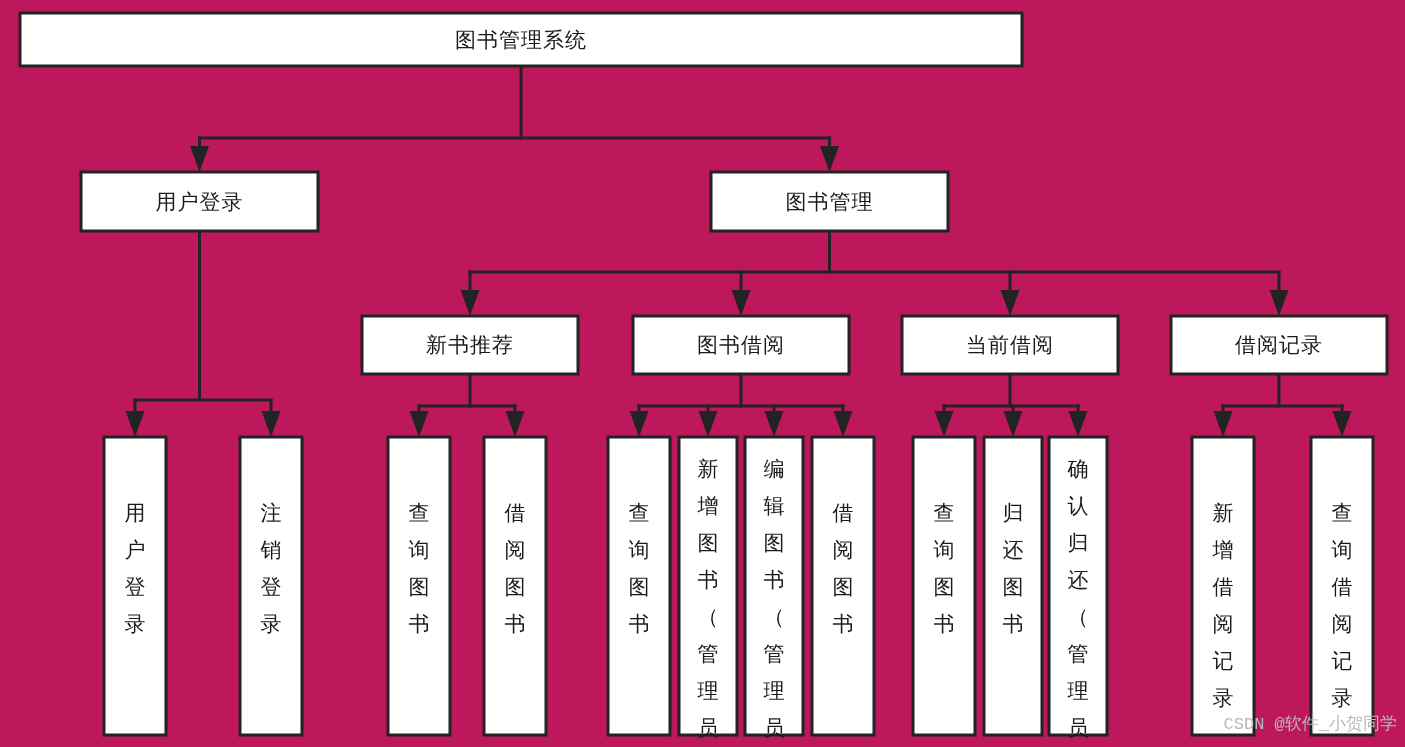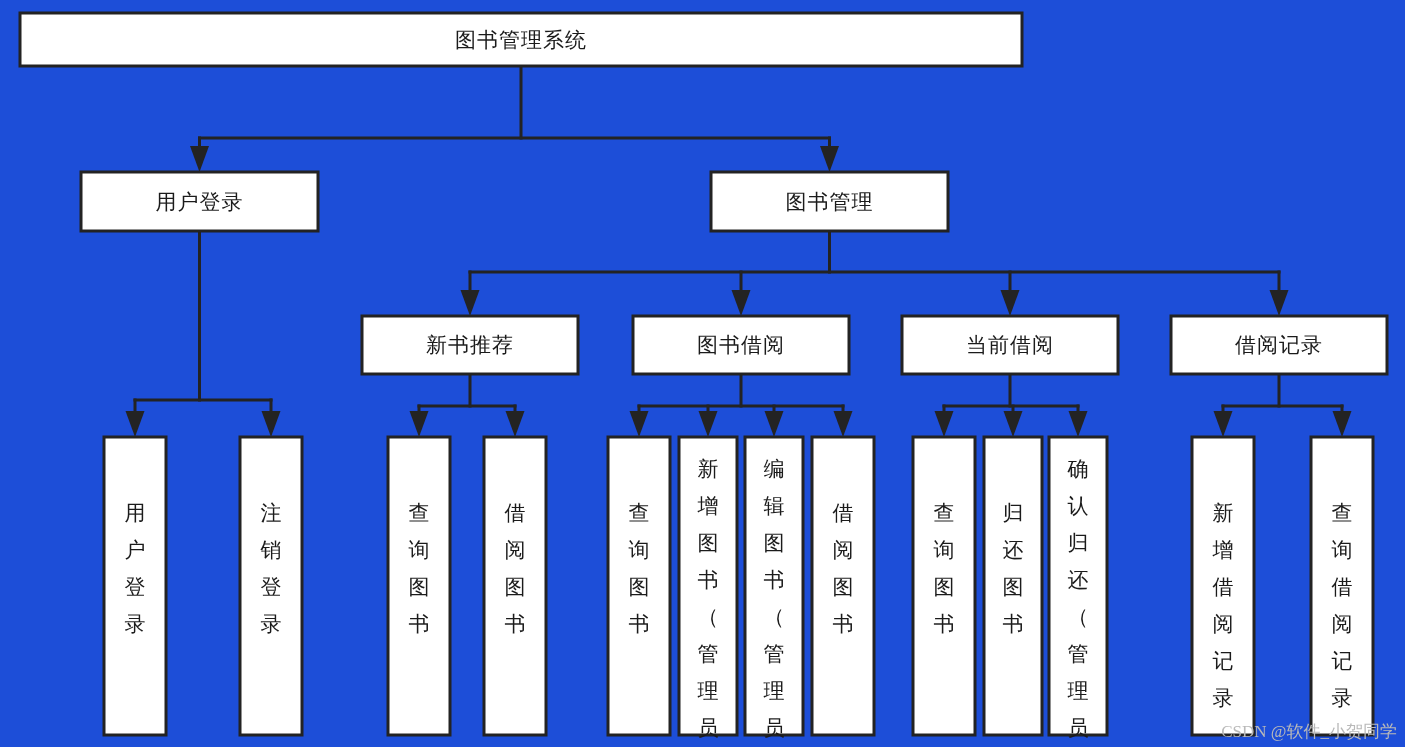--- a/index.html
+++ b/index.html
@@ -11,21 +11,21 @@
   body {
     width: 1405px;
     height: 747px;
     overflow: hidden;
     font-family: "DejaVu Sans", "Liberation Sans", sans-serif;
   }
   #diagram-root {
     position: relative;
     width: 1405px;
     height: 747px;
-    background: #1d4ed8;
+    background: #be185d;
   }
   svg.diagram-canvas {
     position: absolute;
     left: 0;
     top: 0;
     width: 1405px;
     height: 747px;
     display: block;
   }
   .node-box {
@@ -49,22 +49,22 @@
     font-size: 21px;
     text-anchor: middle;
     dominant-baseline: middle;
   }
   .node-label.vertical-label {
     font-size: 21px;
   }
   .watermark-text {
     position: absolute;
     right: 8px;
-    bottom: 4px;
-    font-family: Liberation Serif, serif;
+    bottom: 12px;
+    font-family: Liberation Mono, monospace;
     font-size: 17px;
     color: #b9b9b9;
     white-space: nowrap;
     user-select: none;
   }
 </style>
 </head>
 <body>
 
 <div id="diagram-root">

